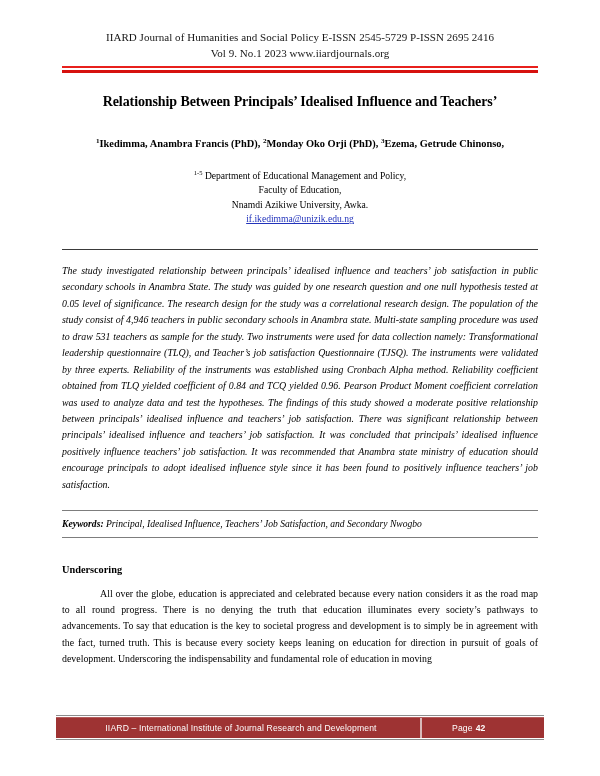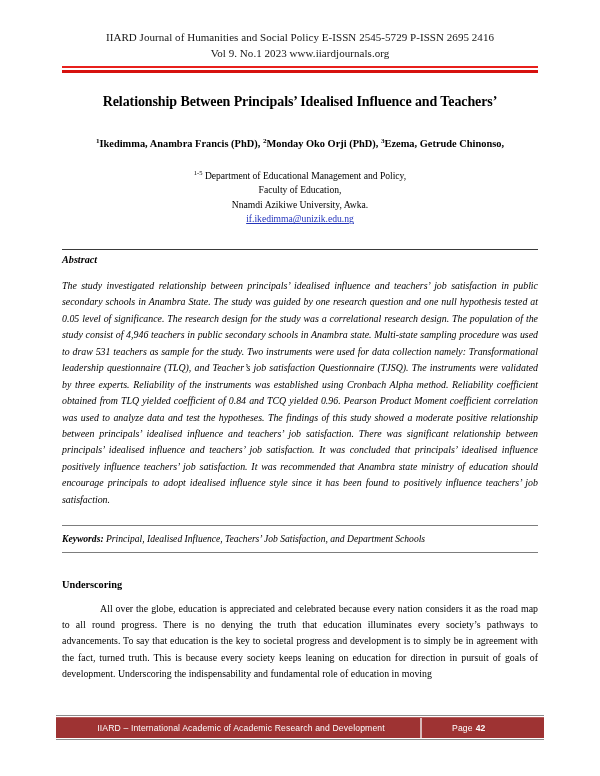--- a/index.html
+++ b/index.html
@@ -224,39 +224,38 @@
   <div class="affil">
     <span class="affil-line"><sup>1-5</sup><span> Department of Educational Management and Policy,</span></span>
     <span class="affil-line">Faculty of Education,</span>
     <span class="affil-line">Nnamdi Azikiwe University, Awka.</span>
     <span class="affil-line"><a class="email" href="#">if.ikedimma@unizik.edu.ng</a></span>
   </div>
 
 
   <div class="abstract-head-wrap">
     <div class="hrule"></div>
-    <div class="abstract-head">Abstract</div>
     <div class="abstract-body">The study investigated relationship between principals’ idealised influence and teachers’ job satisfaction in public secondary schools in Anambra State. The study was guided by one research question and one null hypothesis tested at 0.05 level of significance. The research design for the study was a correlational research design. The population of the study consist of 4,946 teachers in public secondary schools in Anambra state. Multi-state sampling procedure was used to draw 531 teachers as sample for the study.  Two instruments were used for data collection namely: Transformational leadership questionnaire (TLQ), and Teacher’s job satisfaction Questionnaire (TJSQ). The instruments were validated by three experts. Reliability of the instruments was established using Cronbach Alpha method. Reliability coefficient obtained from TLQ yielded coefficient of 0.84 and TCQ yielded 0.96. Pearson Product Moment coefficient correlation was used to analyze data and test the hypotheses. The findings of this study showed a moderate positive relationship between principals’ idealised influence and teachers’ job satisfaction. There was significant relationship between principals’ idealised influence and teachers’ job satisfaction. It was concluded that principals’ idealised influence positively influence teachers’ job satisfaction. It was recommended that Anambra state ministry of education should encourage principals to adopt idealised influence style since it has been found to positively influence teachers’ job satisfaction.</div>
   </div>
 
   <div class="kw-wrap">
     <div class="hrule light"></div>
-    <div class="keywords"><b>Keywords:</b><span> Principal, Idealised Influence, Teachers’ Job Satisfaction, and Department Schools</span></div>
+    <div class="keywords"><b>Keywords:</b><span> Principal, Idealised Influence, Teachers’ Job Satisfaction, and Secondary Nwogbo</span></div>
     <div class="hrule light"></div>
   </div>
 
   <div>
     <div class="section-head">Underscoring</div>
     <div class="body-text">All over the globe, education is appreciated and celebrated because every nation considers it as the road map to all round progress. There is no denying the truth that education illuminates every society’s pathways to advancements. To say that education is the key to societal progress and development is to simply be in agreement with the fact, turned truth. This is because every society keeps leaning on education for direction in pursuit of goals of development. Underscoring the indispensability and fundamental role of education in moving</div>
   </div>
 
   <div class="footer">
     <div class="footer-rule-top"></div>
     <div class="footer-bar">
-      <div class="footer-left">IIARD – International Academic of Academic Research and Development</div>
+      <div class="footer-left">IIARD – International Institute of Journal Research and Development</div>
       <div class="footer-div"></div>
       <div class="footer-right">
         <span>Page</span>
           <span class="pagenum">42</span>
       </div>
     </div>
     <div class="footer-rule-bottom"></div>
   </div>
 
 </div>

